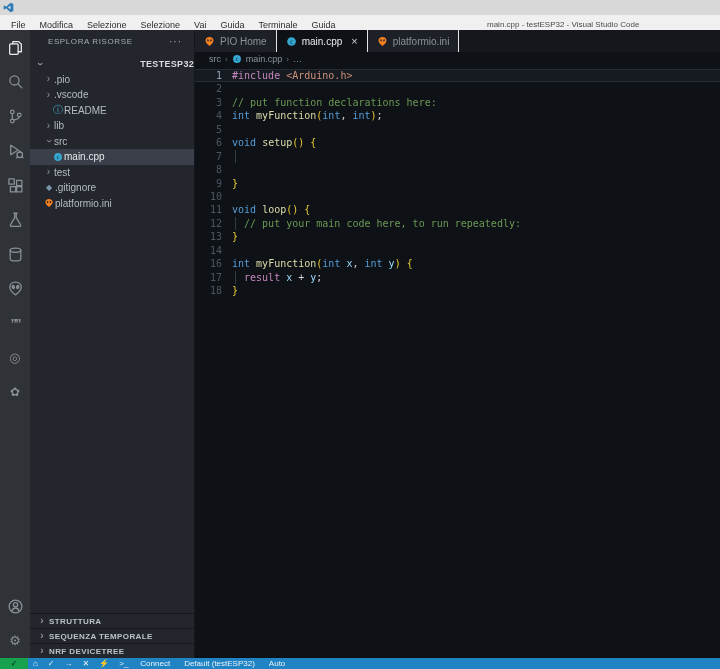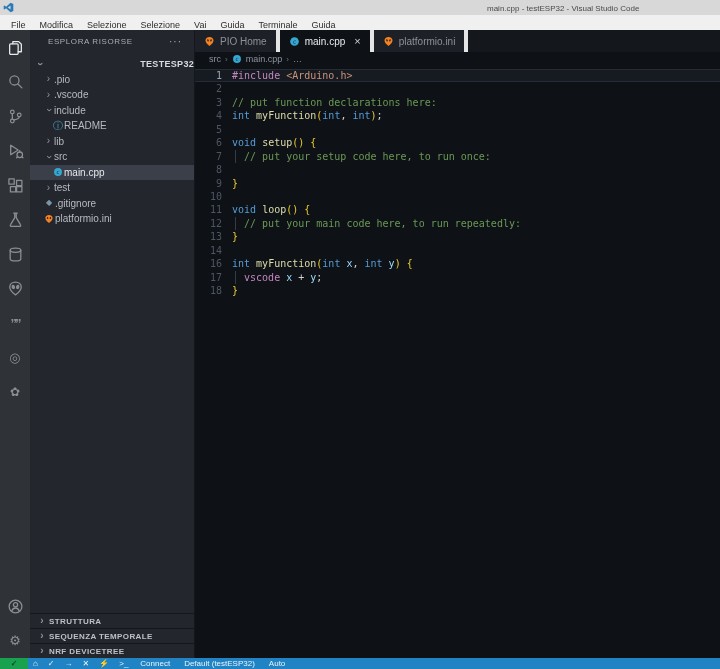--- a/index.html
+++ b/index.html
@@ -2,21 +2,21 @@
 <html><head>
 <meta charset="utf-8">
 <style>
   * { margin:0; padding:0; box-sizing:border-box; }
   html,body { width:720px; height:669px; overflow:hidden; background:#0e1116;
     font-family:"Liberation Sans", sans-serif; -webkit-font-smoothing:antialiased; }
 
   
   .titlebar { height:15px; background:#d8d8d8; position:relative; display:flex; align-items:center; }
   .titlebar .logo { margin-left:3px; display:flex; }
-  .titlebar .title-text { position:absolute; left:487px; top:4px; font-size:8px; color:#4a4a4a; white-space:nowrap; }
+  .titlebar .title-text { position:absolute; left:487px; top:20px; font-size:8px; color:#4a4a4a; white-space:nowrap; }
 
   
   .menubar { height:15px; background:#f0f0f0; display:flex; align-items:flex-end; padding-left:4px; }
   .menu-item { font-size:9px; color:#2e2e2e; padding:0 7px; cursor:default; }
 
   
   .main { display:flex; height:628px; }
 
   .activitybar { width:30px; background:#2f3237; display:flex; flex-direction:column; align-items:center; flex:none; }
   .ab-icon { width:30px; height:34.5px; display:flex; align-items:center; justify-content:center; color:#8b8f96; }
@@ -37,21 +37,21 @@
   .tree-icon { width:12px; flex:none; display:flex; align-items:center; justify-content:center; }
   .tree-icon svg { width:10px; height:10px; }
   .sb-sections { flex:none; }
   .sec { height:15px; border-top:1px solid #14171b; display:flex; align-items:center; padding-left:7px; font-size:8px; font-weight:bold; letter-spacing:.4px; color:#bcc1c8; }
   .sec .tree-chevron { width:10px; margin-right:2px; }
 
   
   .editor-col { flex:1; min-width:0; display:flex; flex-direction:column; background:#0e1116; }
   .tabbar { height:22px; flex:none; background:#14171c; display:flex; align-items:stretch; }
   .tab { display:flex; align-items:center; padding:0 9px; gap:5px; font-size:10px; color:#8b909a;
-         background:#1d2127; border-right:4px solid #e5e5e5; white-space:nowrap; cursor:default; }
+         background:#1d2127; border-right:1px solid #e5e5e5; white-space:nowrap; cursor:default; }
   .tab.active { background:#0e1116; color:#e8eaed; }
   .tab .ticon svg { width:11px; height:11px; display:block; }
   .tab .close { font-size:11px; color:#d0d4da; margin-left:4px; line-height:1; }
   .breadcrumb { height:14px; flex:none; display:flex; align-items:center; padding-left:14px; gap:4px; font-size:9px; color:#8d94a0; }
   .breadcrumb .bc-sep { color:#6b7280; font-size:8px; }
   .breadcrumb .ticon svg { width:10px; height:10px; display:block; }
 
   .code { flex:1; font-family:"DejaVu Sans Mono", monospace; font-size:10px; padding-top:3px; overflow:hidden; }
   .line { display:flex; height:13.45px; line-height:13.45px; }
   .line .num { width:37px; flex:none; text-align:right; padding-right:10px; color:#4e5663; }
@@ -190,24 +190,20 @@
           <span>TESTESP32</span>
         </div>
         <div class="tree-row" style="padding-left: 13px;">
           <span class="tree-chevron">›</span>
           <span>.pio</span>
         </div>
         <div class="tree-row" style="padding-left: 13px;">
           <span class="tree-chevron">›</span>
           <span>.vscode</span>
         </div>
-        <div class="tree-row" style="padding-left: 13px;">
-          <span class="tree-chevron down">›</span>
-          <span>include</span>
-        </div>
         <div class="tree-row" style="padding-left: 22px;">
           <span class="tree-icon">
             <span style="color:#4aa0c8;font-size:10px;line-height:1">ⓘ</span>
           </span>
           <span>README</span>
         </div>
         <div class="tree-row" style="padding-left: 13px;">
           <span class="tree-chevron">›</span>
           <span>lib</span>
         </div>
@@ -327,21 +323,21 @@
         <div class="line">
           <span class="num">5</span>
           <span class="txt"></span>
         </div>
         <div class="line">
           <span class="num">6</span>
           <span class="txt"><span class="tk-kw">void</span><span class="tk-pl"> </span><span class="tk-fn">setup</span><span class="tk-br">()</span><span class="tk-pl"> </span><span class="tk-br">{</span></span>
         </div>
         <div class="line">
           <span class="num">7</span>
-          <span class="txt"><span class="tk-ind"></span><span class="tk-cmt">// put your setup code here, to run once:</span></span>
+          <span class="txt"><span class="tk-ind"></span></span>
         </div>
         <div class="line">
           <span class="num">8</span>
         </div>
         <div class="line">
           <span class="num">9</span>
           <span class="txt"><span class="tk-br">}</span></span>
         </div>
         <div class="line">
           <span class="num">10</span>
@@ -362,21 +358,21 @@
         <div class="line">
           <span class="num">14</span>
           <span class="txt"></span>
         </div>
         <div class="line">
           <span class="num">16</span>
           <span class="txt"><span class="tk-kw">int</span><span class="tk-pl"> </span><span class="tk-fn">myFunction</span><span class="tk-br">(</span><span class="tk-kw">int</span><span class="tk-pl"> </span><span class="tk-var">x</span><span class="tk-pl">, </span><span class="tk-kw">int</span><span class="tk-pl"> </span><span class="tk-var">y</span><span class="tk-br">)</span><span class="tk-pl"> </span><span class="tk-br">{</span></span>
         </div>
         <div class="line">
           <span class="num">17</span>
-          <span class="txt"><span class="tk-ind"></span><span class="tk-pp">vscode</span><span class="tk-pl"> </span><span class="tk-var">x</span><span class="tk-pl"> + </span><span class="tk-var">y</span><span class="tk-pl">;</span></span>
+          <span class="txt"><span class="tk-ind"></span><span class="tk-pp">result</span><span class="tk-pl"> </span><span class="tk-var">x</span><span class="tk-pl"> + </span><span class="tk-var">y</span><span class="tk-pl">;</span></span>
         </div>
         <div class="line">
           <span class="num">18</span>
           <span class="txt"><span class="tk-br">}</span></span>
         </div>
       </div>
   </div>
 </div>
 
 <div class="statusbar" id="statusbar">

